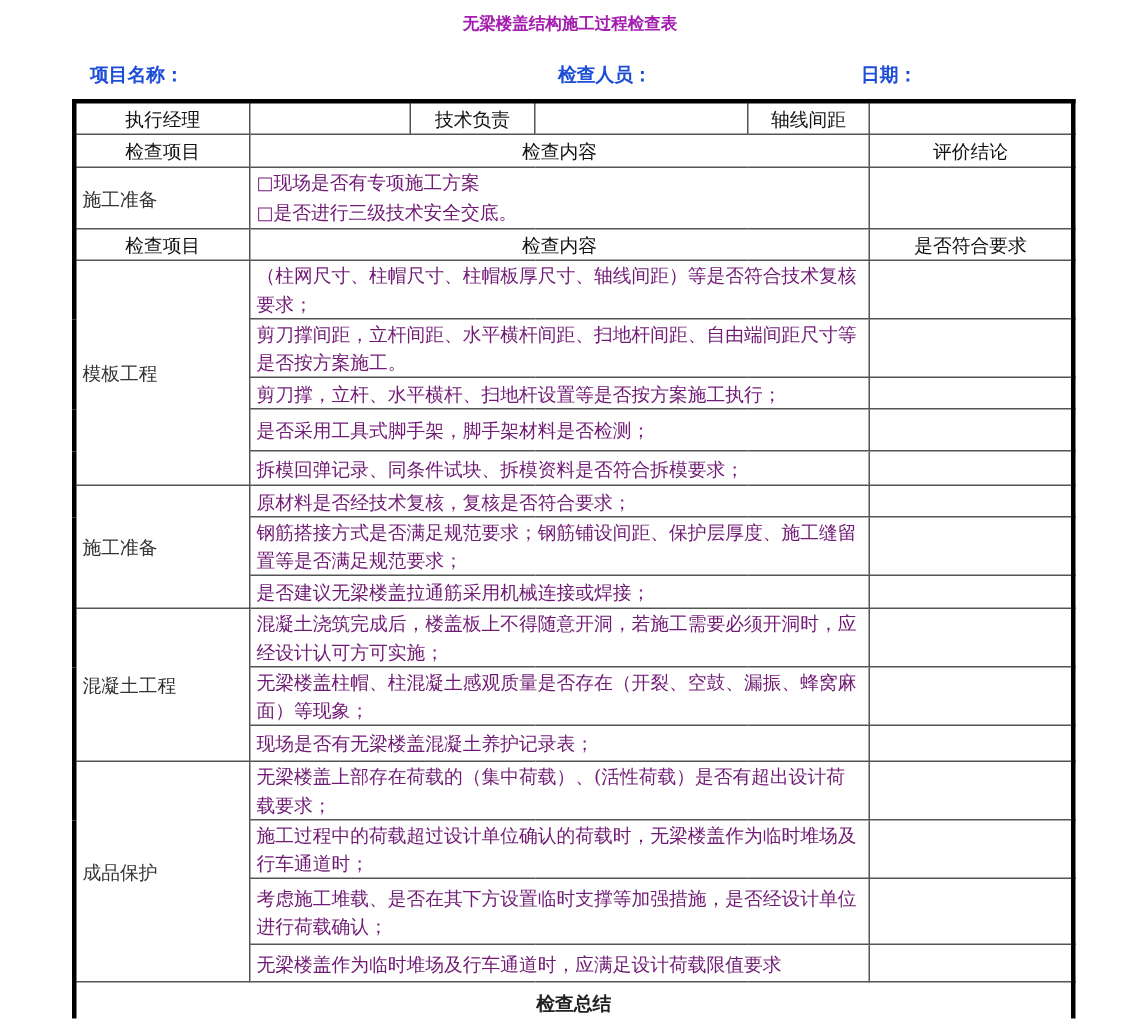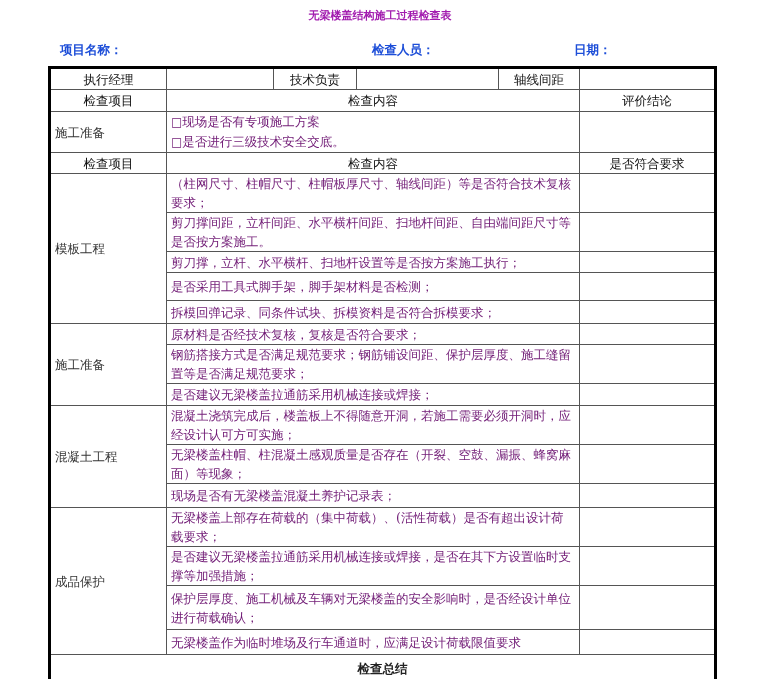--- a/index.html
+++ b/index.html
@@ -114,25 +114,25 @@
     <td colspan="4" class="item">现场是否有无梁楼盖混凝土养护记录表；</td>
     <td></td>
   </tr>
 
   <tr style="height:39px" class="thick-top">
     <td class="cat" rowspan="4">成品保护</td>
     <td colspan="4" class="item">无梁楼盖上部存在荷载的（集中荷载）、(活性荷载）是否有超出设计荷载要求；</td>
     <td></td>
   </tr>
   <tr style="height:38px">
-    <td colspan="4" class="item">是否建议无梁楼盖拉通筋采用机械连接或焊接，是否在其下方设置临时支撑等加强措施；</td>
+    <td colspan="4" class="item">施工过程中的荷载超过设计单位确认的荷载时，无梁楼盖作为临时堆场及行车通道时；</td>
     <td></td>
   </tr>
   <tr style="height:44px">
-    <td colspan="4" class="item">保护层厚度、施工机械及车辆对无梁楼盖的安全影响时，是否经设计单位进行荷载确认；</td>
+    <td colspan="4" class="item">考虑施工堆载、是否在其下方设置临时支撑等加强措施，是否经设计单位进行荷载确认；</td>
     <td></td>
   </tr>
   <tr style="height:25px">
     <td colspan="4" class="item">无梁楼盖作为临时堆场及行车通道时，应满足设计荷载限值要求</td>
     <td></td>
   </tr>
 
   <tr class="thick-top">
     <td colspan="6" class="summary">检查总结</td>
   </tr>

